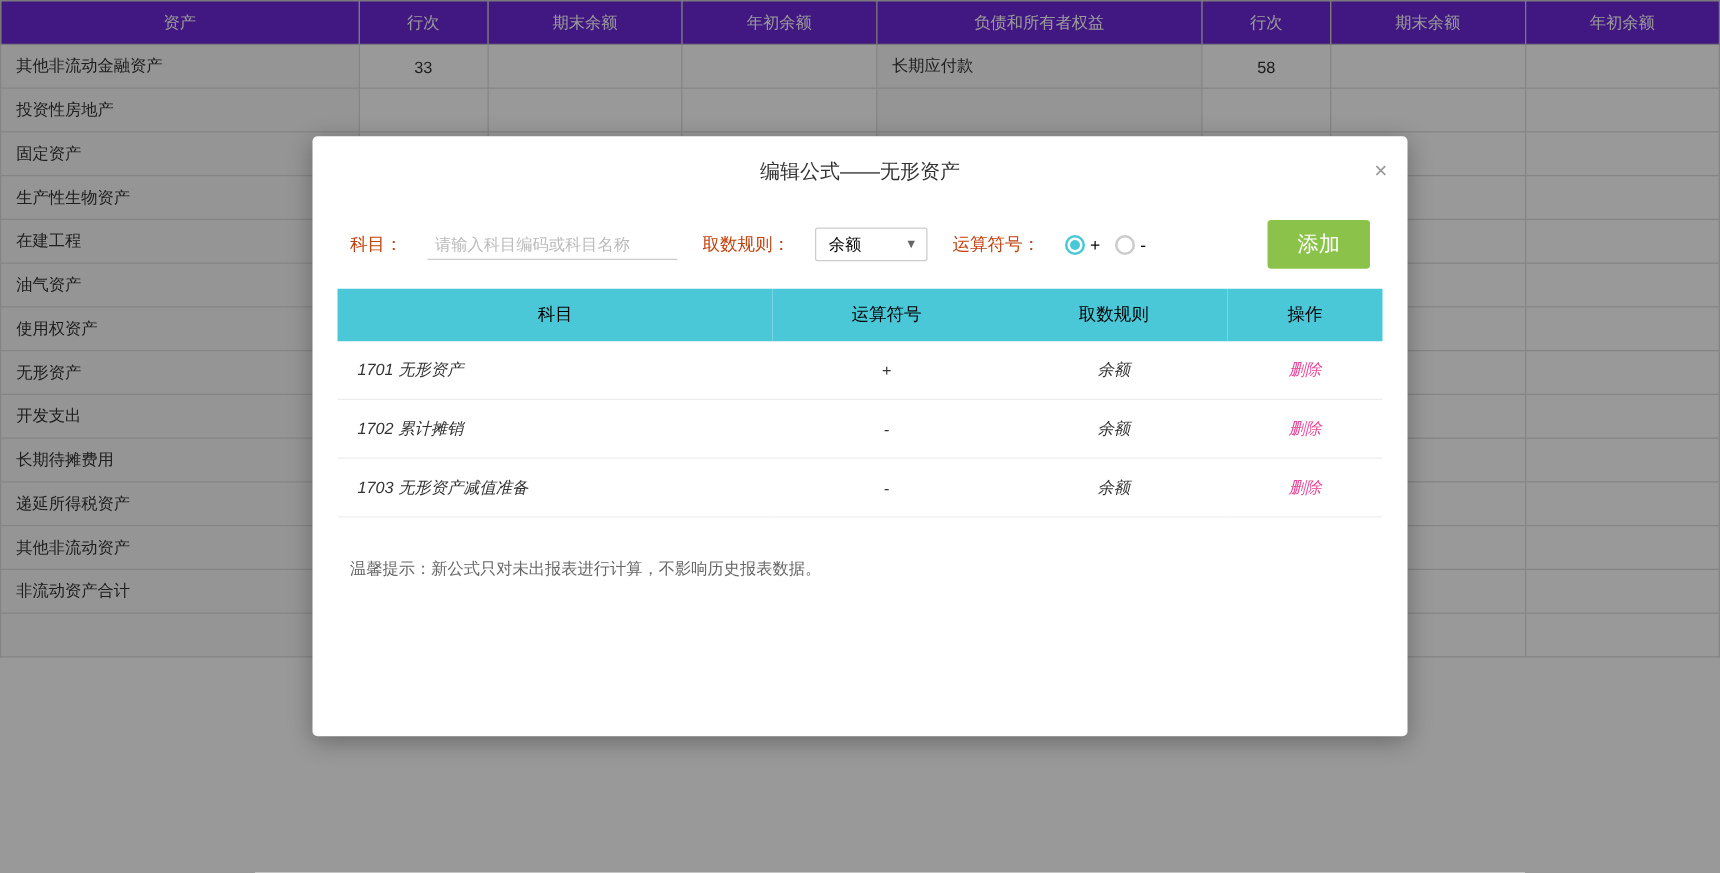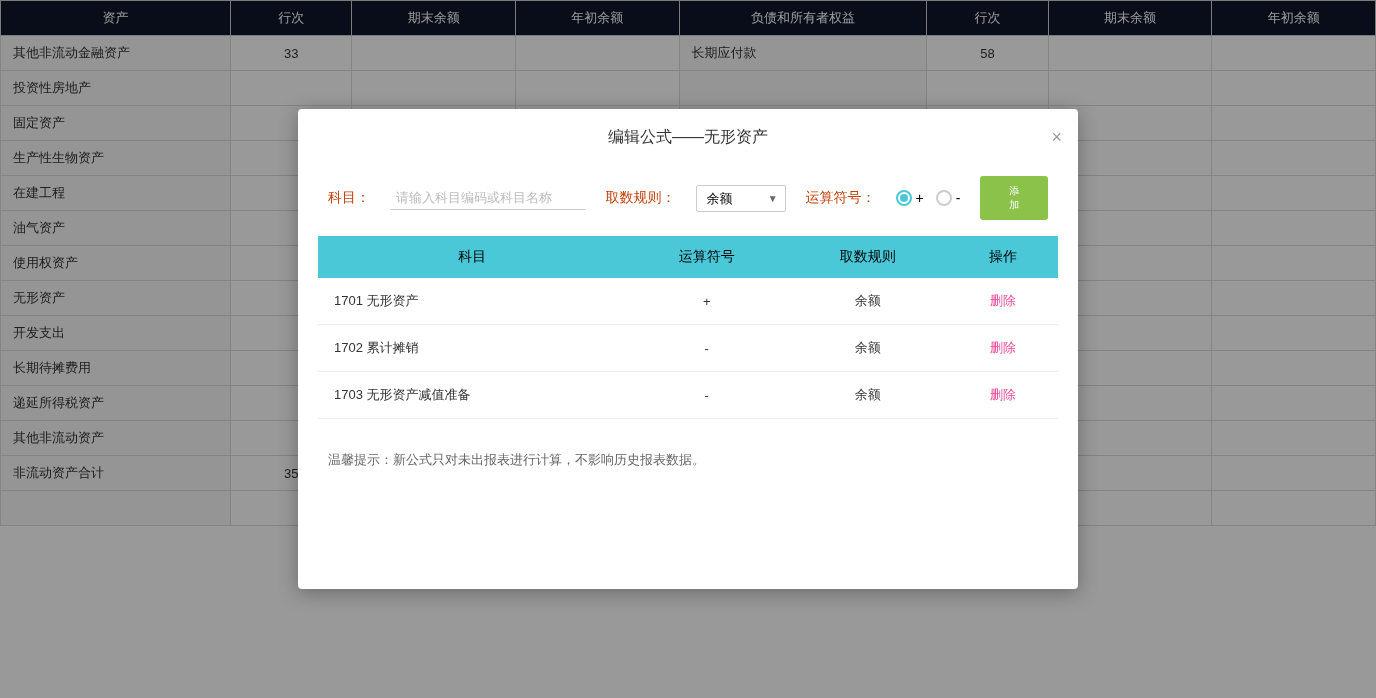--- a/index.html
+++ b/index.html
@@ -20,23 +20,23 @@
     }
 
     .bg-table {
       width: 100%;
       border-collapse: collapse;
       font-size: 13px;
       color: #333;
     }
 
     .bg-table th {
-      background: #0f172a;
+      background: #6d28d9;
       color: #fff;
-      padding: 8px 24px;
+      padding: 8px 12px;
       border: 1px solid #ccc;
       text-align: center;
       font-weight: normal;
     }
 
     .bg-table td {
       padding: 8px 12px;
       border: 1px solid #ddd;
       text-align: center;
       color: #333;
@@ -54,21 +54,21 @@
       background: rgba(0,0,0,0.4);
       display: flex;
       align-items: center;
       justify-content: center;
     }
 
     
     .modal {
       background: #fff;
       border-radius: 4px;
-      width: 780px;
+      width: 876px;
       min-height: 480px;
       box-shadow: 0 4px 20px rgba(0,0,0,0.3);
       position: relative;
       padding-bottom: 20px;
     }
 
     .modal-header {
       display: flex;
       align-items: center;
       justify-content: center;
@@ -186,21 +186,21 @@
     .radio-custom.unchecked {
       border-color: #ccc;
     }
 
     .add-btn {
       background: #8bc34a;
       color: #fff;
       border: none;
       border-radius: 3px;
       padding: 8px 24px;
-      font-size: 10px;
+      font-size: 17px;
       cursor: pointer;
       margin-left: auto;
     }
 
     
     .data-table-wrap {
       margin: 0 20px 16px;
     }
 
     .data-table {
@@ -215,20 +215,21 @@
     .data-table thead th {
       color: #000000;
       padding: 12px 16px;
       text-align: center;
       font-weight: normal;
       border: none;
     }
 
     .data-table tbody tr {
       border-bottom: 1px solid #eee;
+      font-style: italic;
     }
 
     .data-table tbody tr:last-child {
       border-bottom: 1px solid #eee;
     }
 
     .data-table tbody td {
       padding: 14px 16px;
       text-align: center;
       color: #333;

